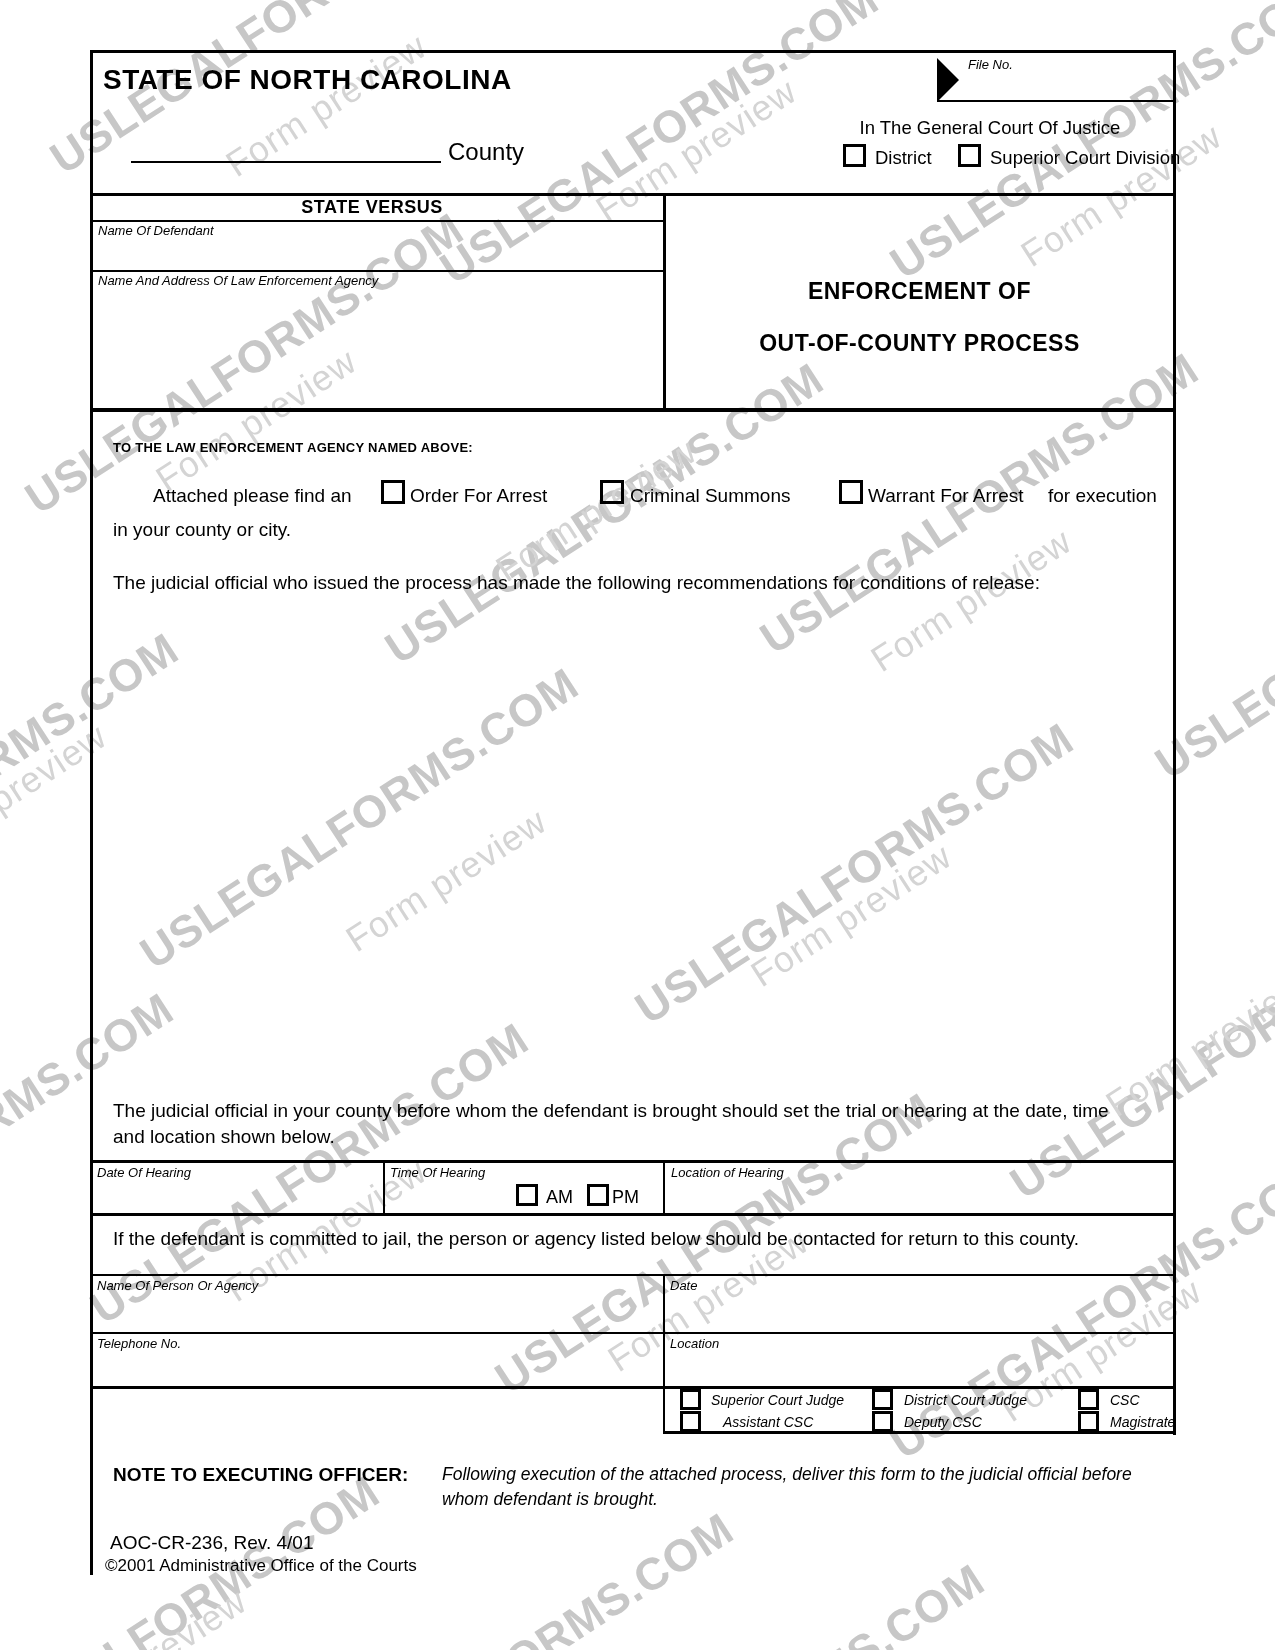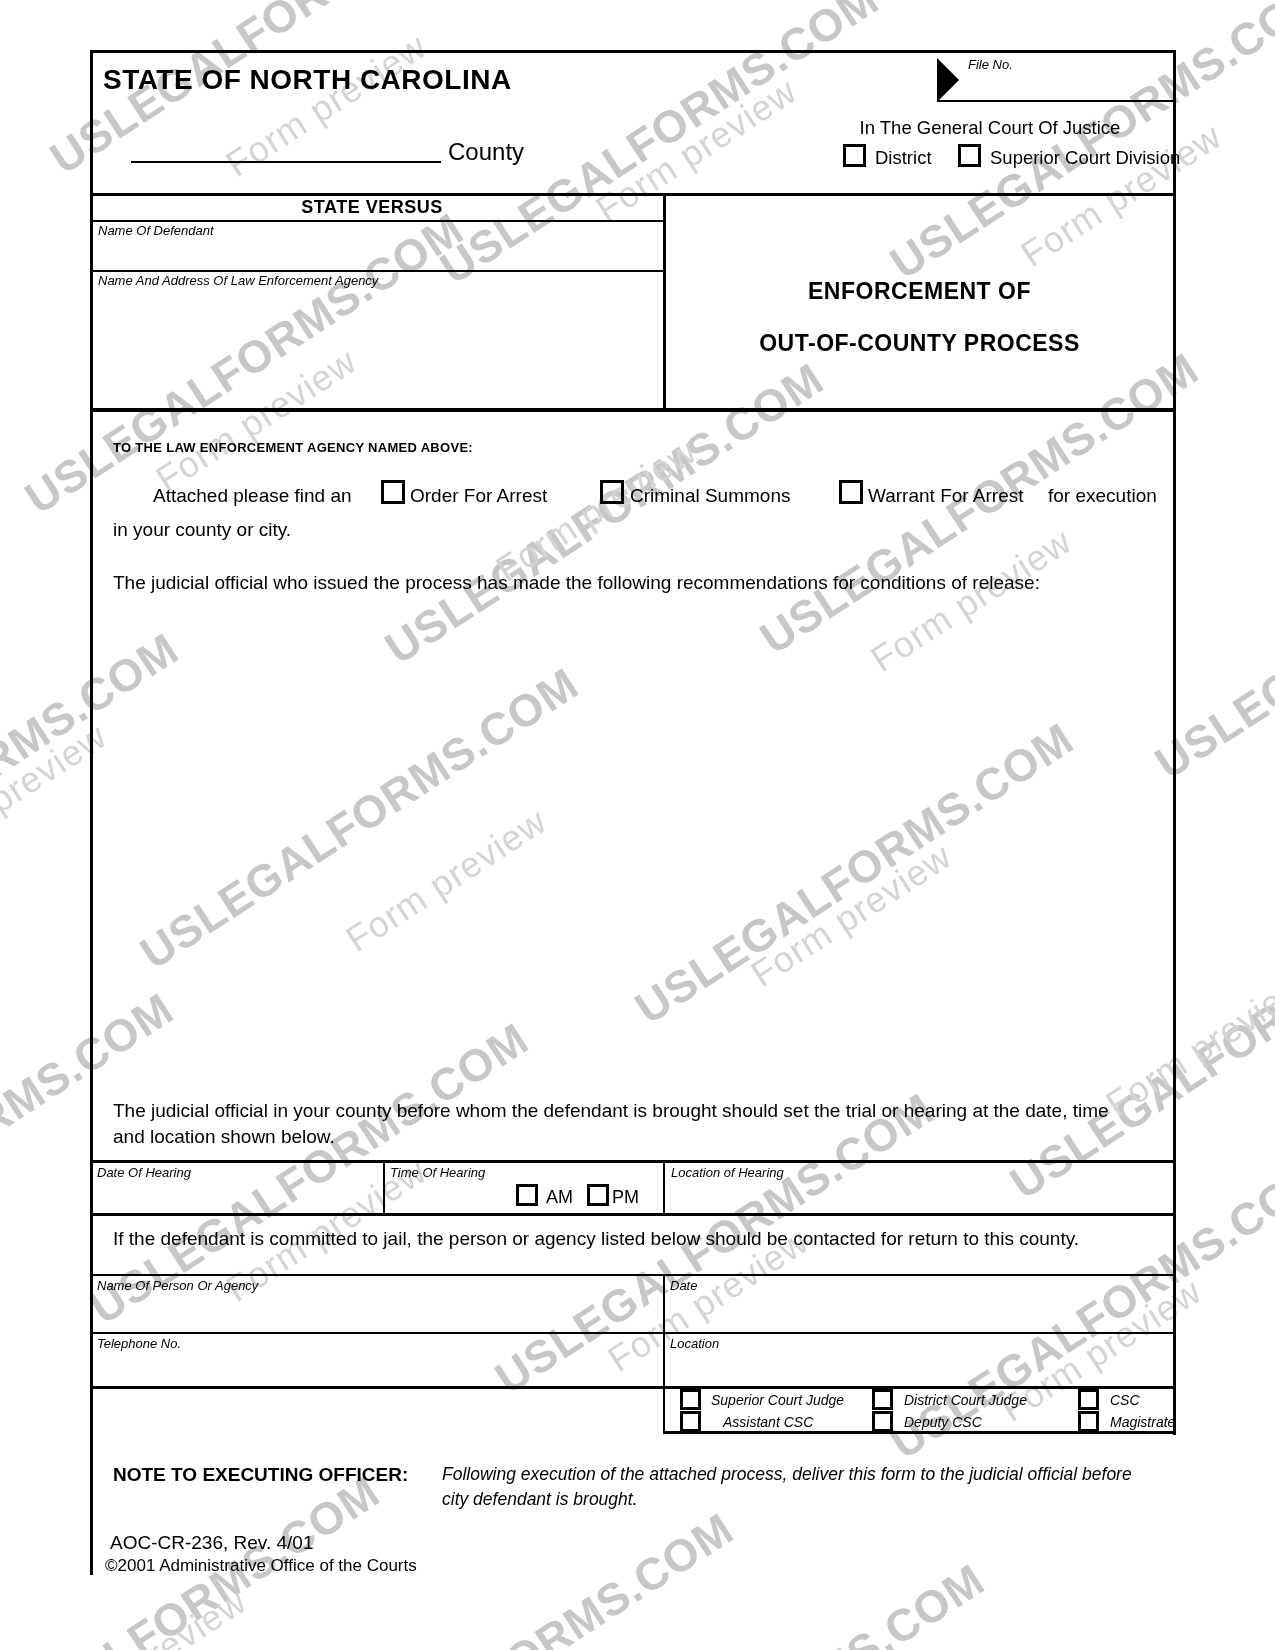--- a/index.html
+++ b/index.html
@@ -238,18 +238,18 @@
     <div class="abs off-lbl ol-3">CSC</div>
     <div class="cb cb-off cb-off4"></div>
     <div class="abs off-lbl ol-4">Assistant CSC</div>
     <div class="cb cb-off cb-off5"></div>
     <div class="abs off-lbl ol-5">Deputy CSC</div>
     <div class="cb cb-off cb-off6"></div>
     <div class="abs off-lbl ol-6">Magistrate</div>
 
     <div class="abs t-notelabel">NOTE TO EXECUTING OFFICER:</div>
     <div class="abs t-note1">Following execution of the attached process, deliver this form to the judicial official before</div>
-    <div class="abs t-note2">city defendant is brought.</div>
+    <div class="abs t-note2">whom defendant is brought.</div>
     <div class="abs t-aoc">AOC-CR-236, Rev. 4/01</div>
     <div class="abs t-copy">©2001 Administrative Office of the Courts</div>
 
   </div>
 </div>
 
 </body></html>

